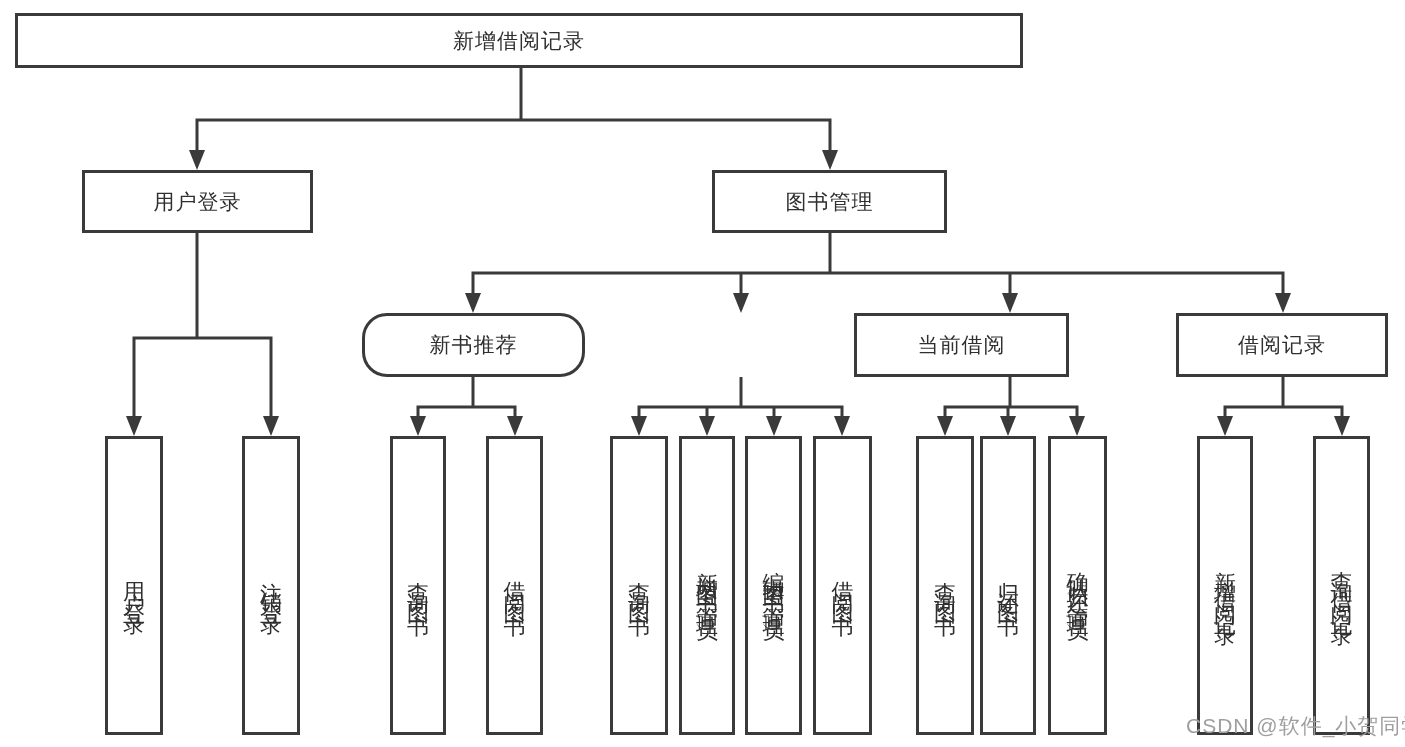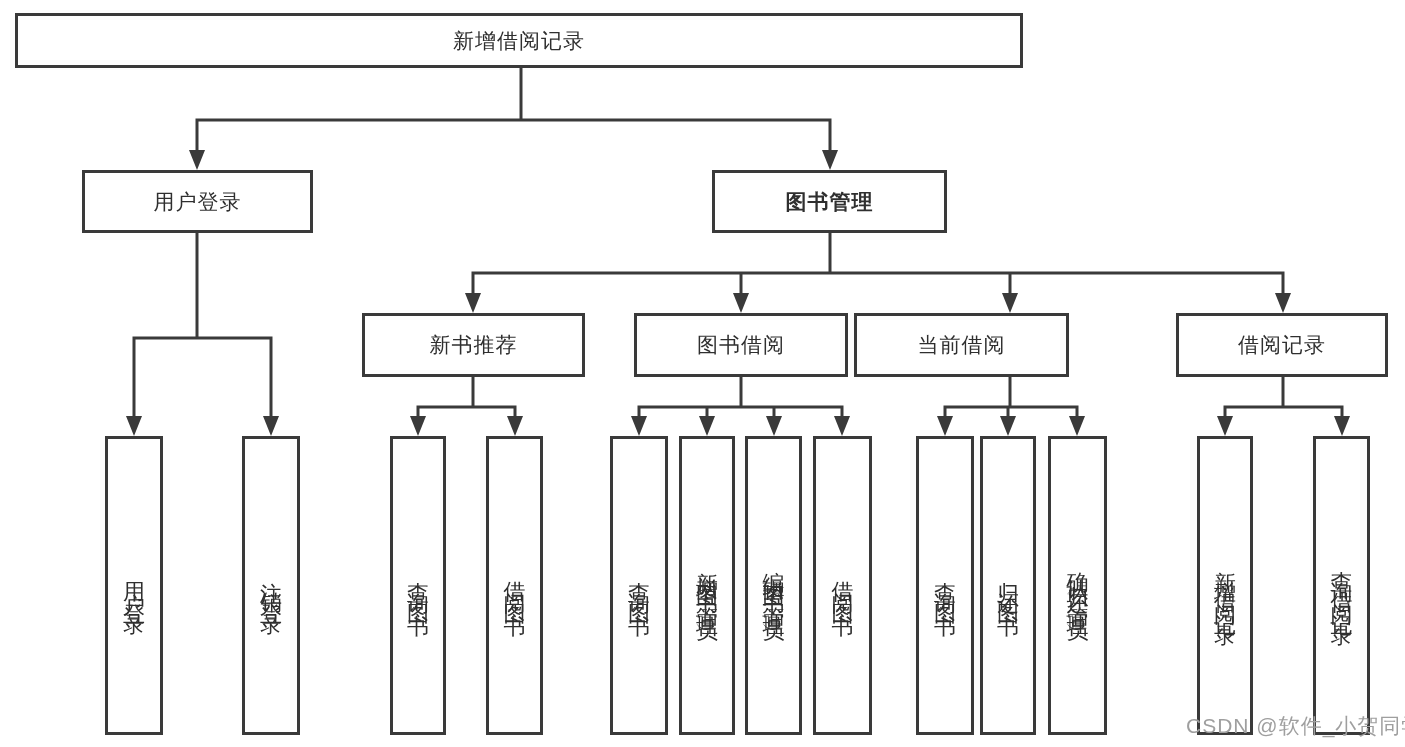--- a/index.html
+++ b/index.html
@@ -106,24 +106,23 @@
 
     <path d="M1283,377 V407"></path>
     <path d="M1225,420 V407 H1342 V420"></path>
     <polygon points="1217,416 1233,416 1225,436"></polygon>
     <polygon points="1334,416 1350,416 1342,436"></polygon>
   </svg>
 
   <div class="node" style="left:15px;top:13px;width:1008px;height:55px;">新增借阅记录</div>
 
   <div class="node" style="left:82px;top:170px;width:231px;height:63px;">用户登录</div>
-  <div class="node" style="left:712px;top:170px;width:235px;height:63px;font-weight:bold;">图书管理</div>
+  <div class="node" style="left:712px;top:170px;width:235px;height:63px;">图书管理</div>
 
-  <div class="node" style="left:362px;top:313px;width:223px;height:64px;">新书推荐</div>
-  <div class="node" style="left:634px;top:313px;width:214px;height:64px;">图书借阅</div>
+  <div class="node" style="left:362px;top:313px;width:223px;height:64px;border-radius:25px;">新书推荐</div>
   <div class="node" style="left:854px;top:313px;width:215px;height:64px;">当前借阅</div>
   <div class="node" style="left:1176px;top:313px;width:212px;height:64px;">借阅记录</div>
 
   <div class="leaf" style="left:105px;width:58px;">
     <span>用户登录</span>
   </div>
   <div class="leaf" style="left:242px;width:58px;">
     <span>注销登录</span>
   </div>
 

